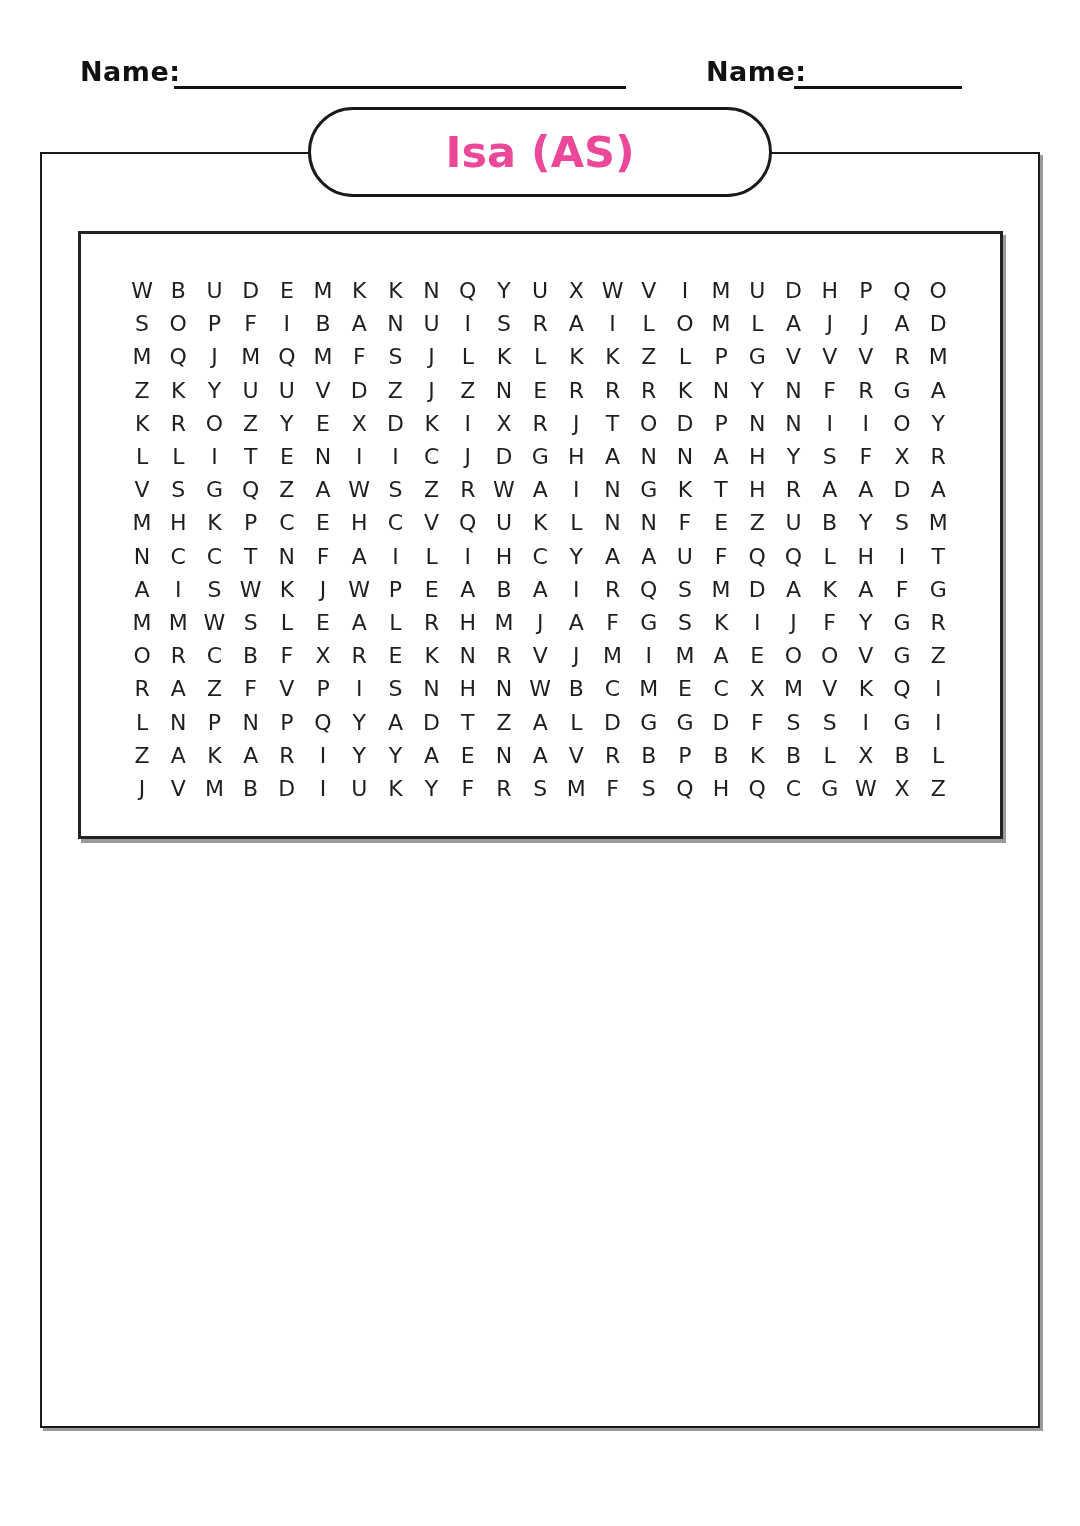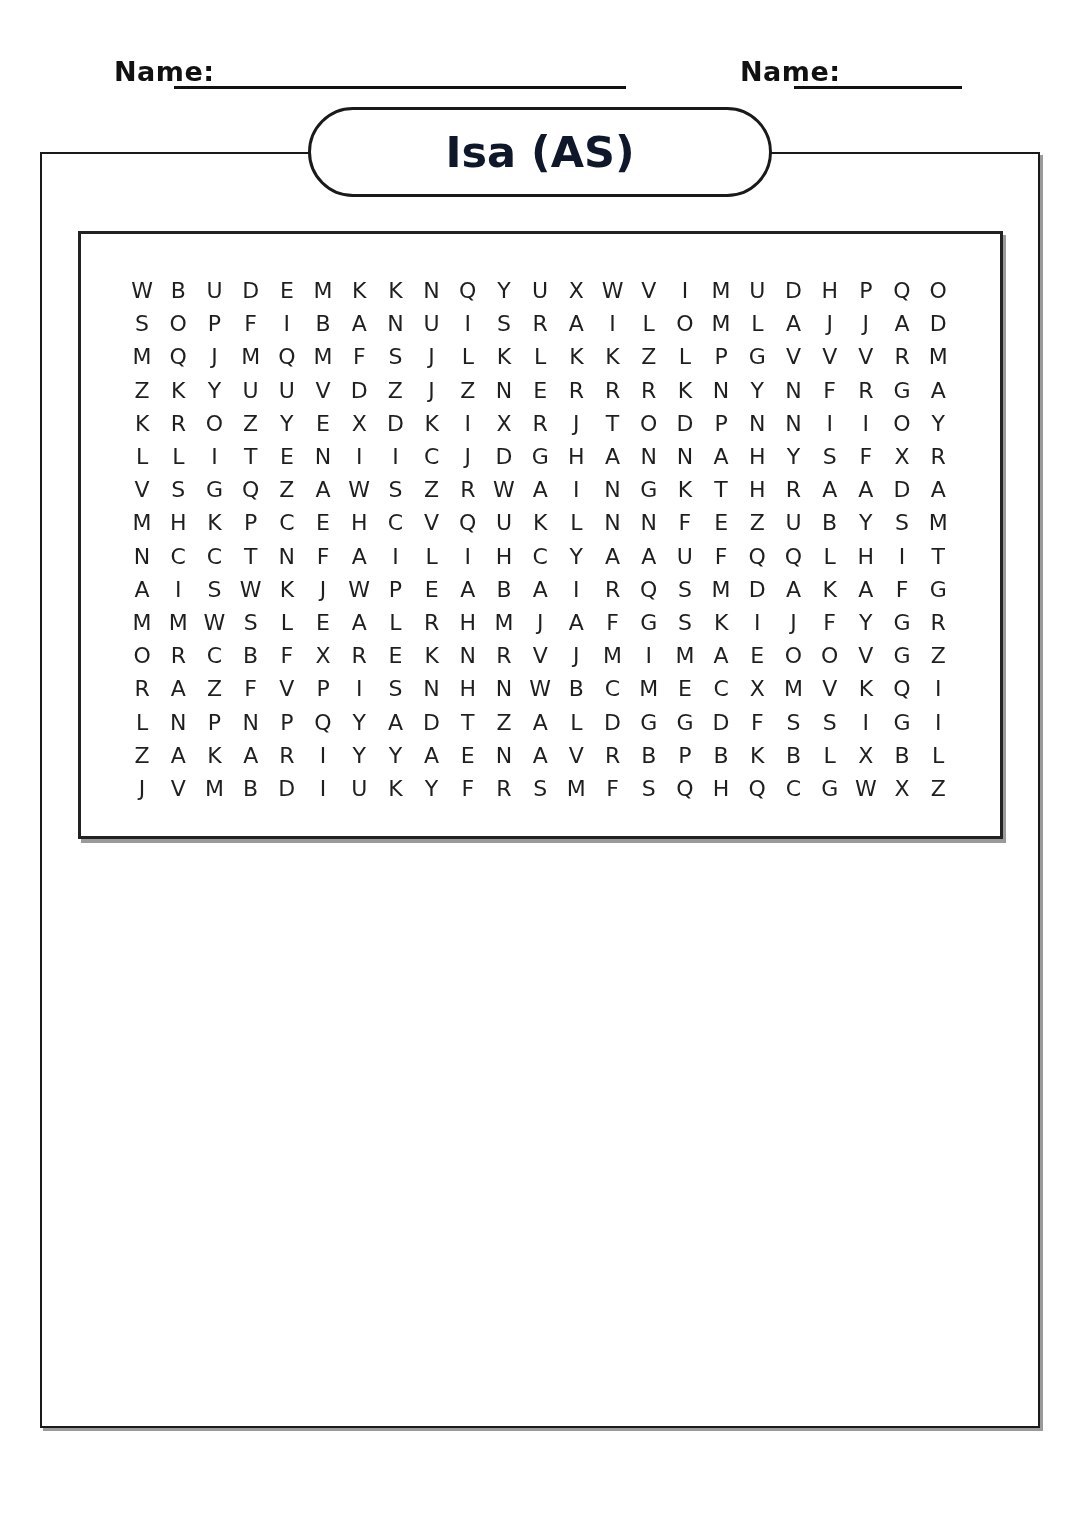--- a/index.html
+++ b/index.html
@@ -16,21 +16,20 @@
     overflow: hidden;
   }
 
   
   .hdr-label {
     position: absolute;
     font-size: 27px;
     font-weight: bold;
     color: #111;
     letter-spacing: 0.5px;
-    margin-left: 34px;
   }
   .name-label { left: 80px; top: 56px; }
   .date-label { left: 706px; top: 56px; }
   .write-line {
     position: absolute;
     height: 0;
     border-bottom: 3px solid #111;
   }
   .name-line { left: 174px; top: 86px; width: 452px; }
   .date-line { left: 794px; top: 86px; width: 168px; }
@@ -44,21 +43,21 @@
     border: 3px solid #1a1a1a;
     border-radius: 45px;
     z-index: 3;
     display: flex;
     align-items: center;
     justify-content: center;
   }
   .title-text {
     font-size: 43px;
     font-weight: bold;
-    color: #0f172a;
+    color: #ec4899;
   }
 
   
   .outer-box {
     position: absolute;
     left: 40px; top: 152px;
     width: 1000px; height: 1276px;
     border: 2px solid #1a1a1a;
     box-shadow: 3px 3px 0 #9a9a9a;
     background: #ffffff;

